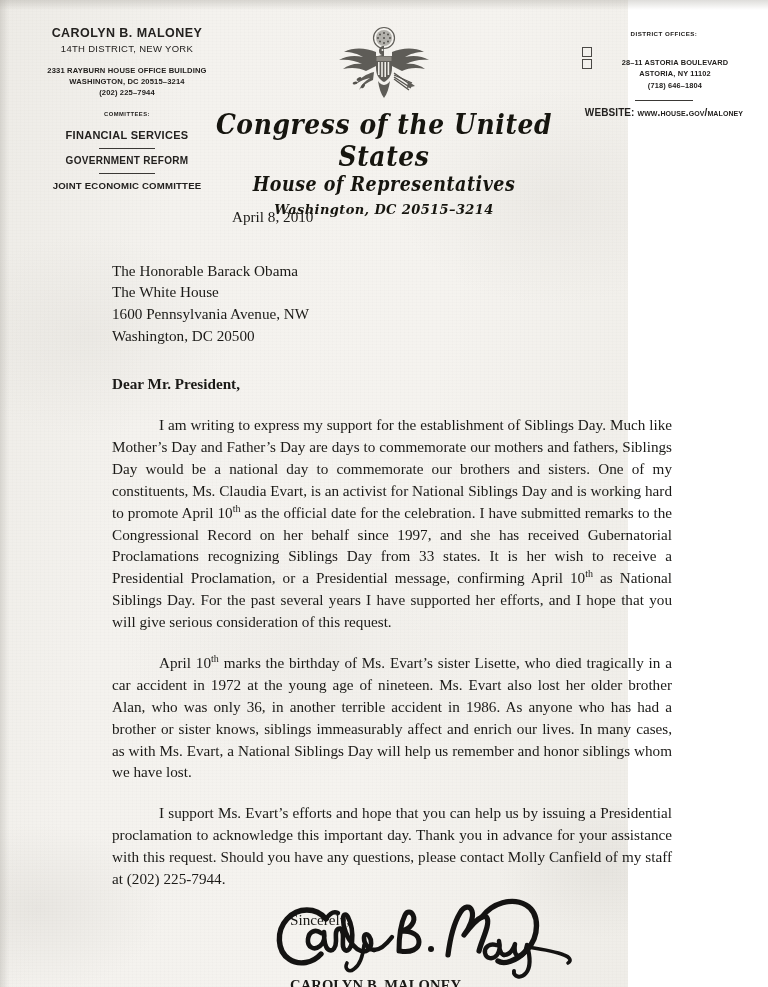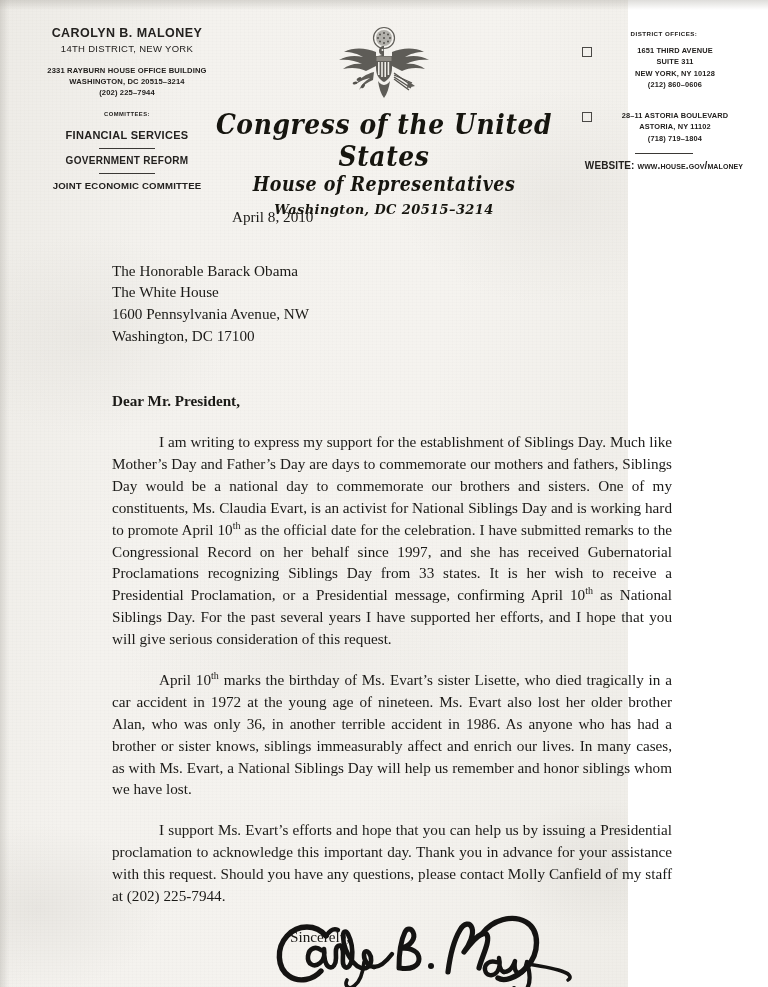--- a/index.html
+++ b/index.html
@@ -124,21 +124,21 @@
   .lh-r-rule { width:58px; height:0; border-top:1.1px solid #3a3835; margin:9px auto 6px auto; }
   .lh-web { font-size:10px; font-weight:700; text-align:center; letter-spacing:.1px; }
 
   
   #letter {
     position:absolute; left:112px; top:206px; width:560px;
     font-family:"Liberation Serif","DejaVu Serif",serif;
     font-size:15.2px; line-height:1.44; color:#1b1a17;
   }
   .date { text-align:left; margin-left:120px; margin-bottom:32px; }
-  .addressee { line-height:1.42; margin-bottom:44px; }
+  .addressee { line-height:1.42; margin-bottom:27px; }
   .salutation { margin-bottom:19px;font-weight:bold; }
   .para { text-indent:47px; text-align:justify; margin-bottom:19px; }
   sup { font-size:.66em; vertical-align:super; line-height:0; }
 
   #sigblock { position:relative; margin-top:5px; margin-left:178px; width:340px; }
   .sig-sincerely { font-size:15.2px; }
   .sig-svg { position:absolute; left:-22px; top:-16px; width:330px; height:92px; overflow:visible; }
   .sig-name {
     font-weight:700; font-size:14.6px; letter-spacing:.1px;
     margin-top:44px;
@@ -225,51 +225,45 @@
       <div class="mast1">Congress of the United States</div>
       <div class="mast2">House of Representatives</div>
       <div class="mast3">Washington, DC 20515–3214</div>
     </div>
 
     <div class="lh-right">
       <div class="lh-r-title smallcaps">DISTRICT OFFICES:</div>
 
       <div class="office-row">
         <span class="chk"></span>
-        <div class="office-lines">
-          <div class="smallcaps">1651 THIRD AVENUE</div>
-          <div class="smallcaps">SUITE 311</div>
-          <div>NEW YORK, NY 10128</div>
-          <div>(212) 860–0606</div>
-        </div>
       </div>
 
       <div class="office-row">
         <span class="chk"></span>
         <div class="office-lines">
           <div class="smallcaps">28–11 ASTORIA BOULEVARD</div>
           <div class="smallcaps">ASTORIA, NY 11102</div>
-          <div>(718) 719–1804</div>
+          <div>(718) 646–1804</div>
         </div>
       </div>
 
       <div class="lh-r-rule"></div>
       <div class="lh-web smallcaps">WEBSITE: www.house.gov/maloney</div>
     </div>
   </div>
 
   <div id="letter">
 
     <div class="date">April 8, 2010</div>
 
     <div class="addressee">
       <div>The Honorable Barack Obama</div>
       <div>The White House</div>
       <div>1600 Pennsylvania Avenue, NW</div>
-      <div>Washington, DC 17100</div>
+      <div>Washington, DC 20500</div>
     </div>
 
     <div class="salutation">Dear Mr. President,</div>
 
     <p class="para"><span>I am writing to express my support for the establishment of Siblings Day. Much like Mother’s Day and Father’s Day are days to commemorate our mothers and fathers, Siblings Day would be a national day to commemorate our brothers and sisters.  One of my constituents, Ms. Claudia Evart, is an activist for National Siblings Day and is working hard to promote April 10</span><sup>th</sup><span> as the official date for the celebration. I have submitted remarks to the Congressional Record on her behalf since 1997, and she has received Gubernatorial Proclamations recognizing Siblings Day from 33 states. It is her wish to receive a Presidential Proclamation, or a Presidential message, confirming April 10</span><sup>th</sup><span> as National Siblings Day. For the past several years I have supported her efforts, and I hope that you will give serious consideration of this request.</span></p>
 
     <p class="para"><span>April 10</span><sup>th</sup><span> marks the birthday of Ms. Evart’s sister Lisette, who died tragically in a car accident in 1972 at the young age of nineteen.  Ms. Evart also lost her older brother Alan, who was only 36, in another terrible accident in 1986. As anyone who has had a brother or sister knows, siblings immeasurably affect and enrich our lives.  In many cases, as with Ms. Evart, a National Siblings Day will help us remember and honor siblings whom we have lost.</span></p>
 
     <p class="para">I support Ms. Evart’s efforts and hope that you can help us by issuing a Presidential proclamation to acknowledge this important day.  Thank you in advance for your assistance with this request.  Should you have any questions, please contact Molly Canfield of my staff at (202) 225-7944.</p>
 

